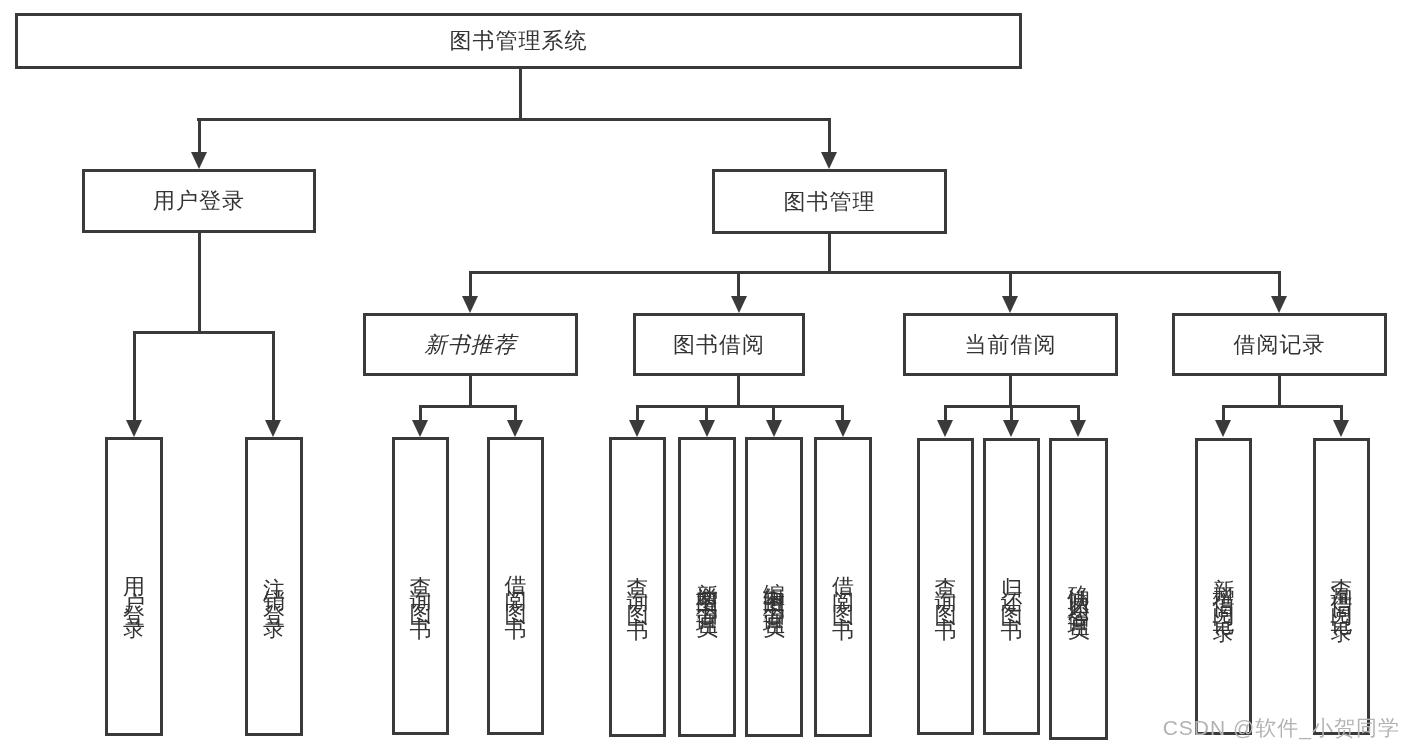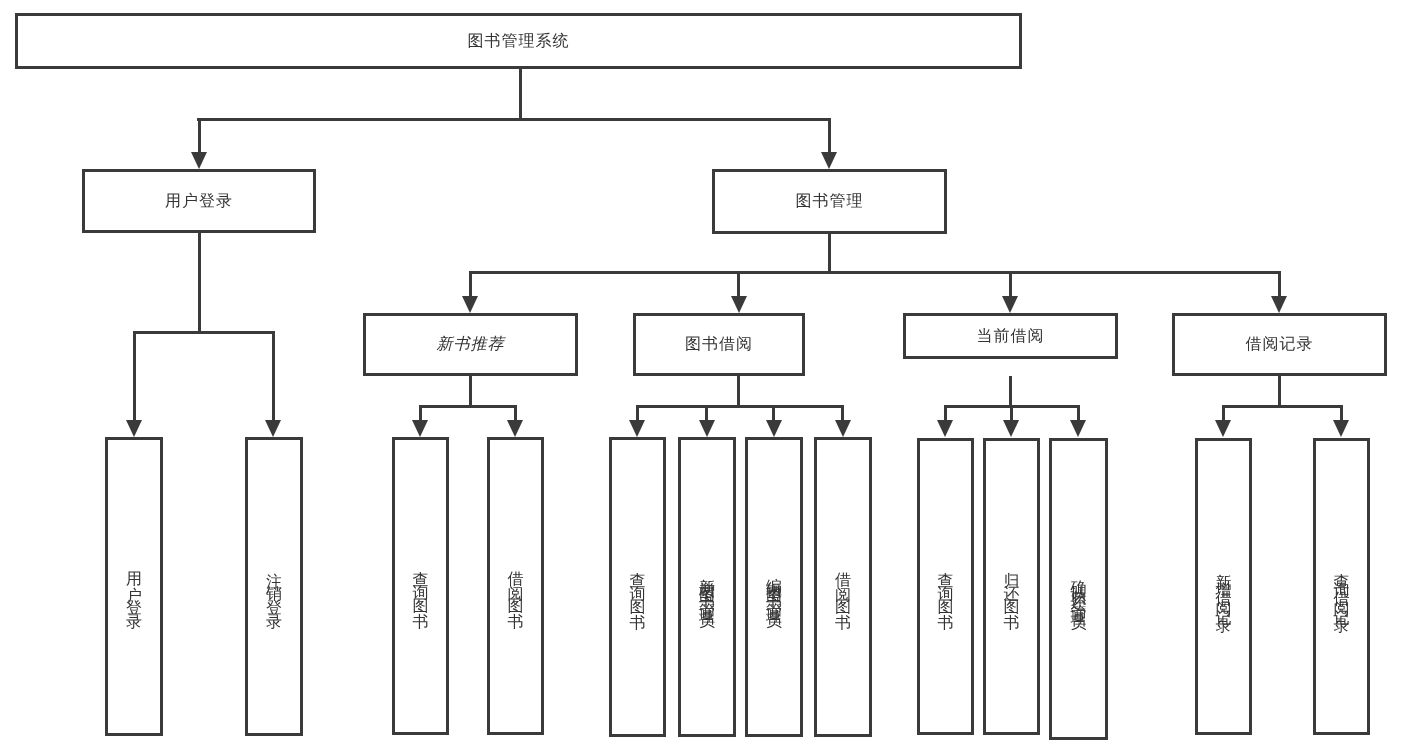--- a/index.html
+++ b/index.html
@@ -12,21 +12,21 @@
   }
   .box{
     position:absolute;
     box-sizing:border-box;
     border:3px solid #3a3a3a;
     background:#ffffff;
     display:flex;
     align-items:center;
     justify-content:center;
     color:#333333;
-    font-size:16px;
+    font-size:22px;
     letter-spacing:1px;
   }
   .vbox .label{
     writing-mode:vertical-rl;
     text-orientation:upright;
     letter-spacing:14px;
     line-height:1;
     white-space:nowrap;
   }
   .vbox.mid .label{letter-spacing:9px;}
@@ -88,21 +88,21 @@
   <div class="arrowhead" style="left:1002px;top:296px;"></div>
   <div class="vline" style="left:1278px;top:273px;height:25px;"></div>
   <div class="arrowhead" style="left:1271px;top:296px;"></div>
 
   <div class="box" style="left:363px;top:313px;width:215px;height:63px;font-style:italic;">
     <span class="label">新书推荐</span>
   </div>
   <div class="box" style="left:633px;top:313px;width:172px;height:63px;">
     <span class="label">图书借阅</span>
   </div>
-  <div class="box" style="left:903px;top:313px;width:215px;height:46px;">
+  <div class="box" style="left:903px;top:313px;width:215px;height:63px;">
     <span class="label">当前借阅</span>
   </div>
   <div class="box" style="left:1172px;top:313px;width:215px;height:63px;">
     <span class="label">借阅记录</span>
   </div>
 
   <div class="vline" style="left:469px;top:376px;height:31px;"></div>
   <div class="hline" style="left:419px;top:405px;width:98px;"></div>
   <div class="vline" style="left:419px;top:407px;height:14px;"></div>
   <div class="arrowhead" style="left:412px;top:420px;"></div>
@@ -173,14 +173,15 @@
     <span class="label">确认归还（管理员）</span>
   </div>
 
   <div class="box vbox mid" style="left:1195px;top:438px;width:57px;height:297px;">
     <span class="label">新增借阅记录</span>
   </div>
   <div class="box vbox mid" style="left:1313px;top:438px;width:57px;height:297px;">
     <span class="label">查询借阅记录</span>
   </div>
 
+  <div class="watermark">CSDN @软件_小贺同学</div>
 
 </div>
 
 </body></html>

